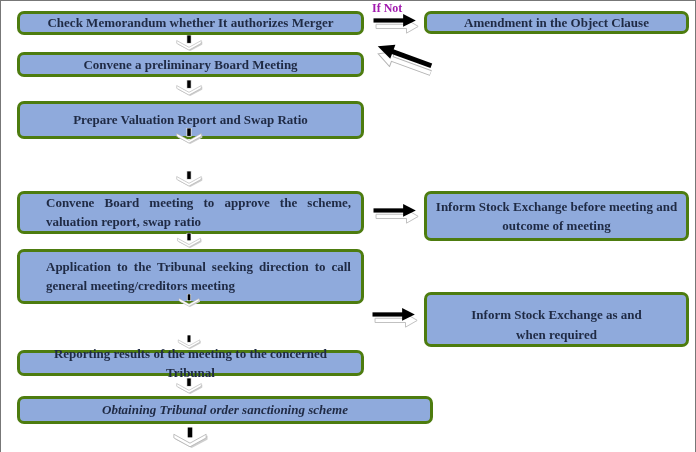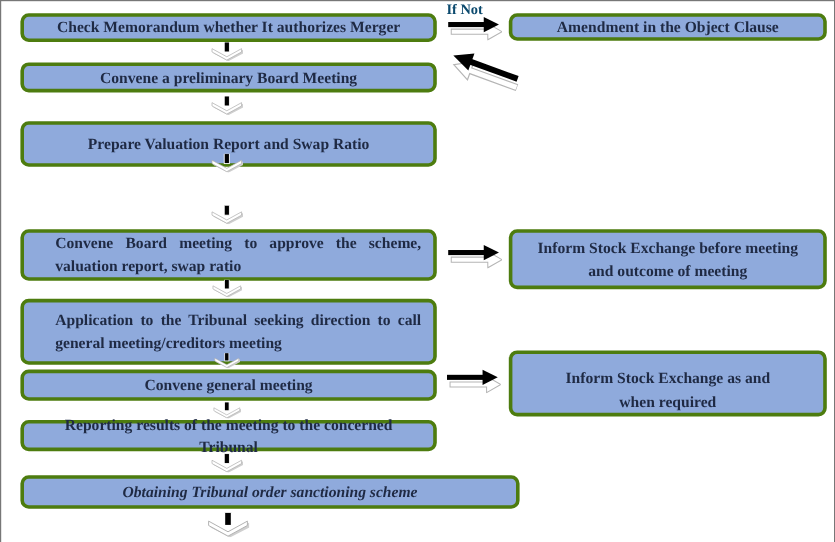--- a/index.html
+++ b/index.html
@@ -31,21 +31,21 @@
     padding:0 10px;
   }
   .flowbox.justify{
     text-align:justify;
     justify-content:flex-start;
   }
   .flowbox.justify span{width:100%;margin-left:16px;}
   .arrow{position:absolute;}
   .iflabel{
     position:absolute;
-    color:#0c4a6e;
+    color:#a21caf;
     font-weight:bold;
     font-size:12px;
     line-height:12px;
   }
   svg{display:block;width:100%;height:100%;}
 </style>
 </head>
 <body>
 
 <div id="stage">
@@ -88,37 +88,34 @@
 
 
   <div class="flowbox justify" style="left:16px;top:190px;width:347px;height:43px;line-height:1.45;">
       <span>Convene Board meeting to approve the scheme, valuation report, swap ratio</span>
     </div>
 
   <div class="flowbox justify" style="left:16px;top:248px;width:347px;height:55px;line-height:1.45;">
       <span>Application to the Tribunal seeking direction to call general meeting/creditors meeting</span>
     </div>
 
-  <div class="flowbox" style="left:16px;top:307px;width:347px;height:26px;">
-      <span>Convene general meeting</span>
-    </div>
 
   <div class="flowbox" style="left:16px;top:349px;width:347px;height:26px;">
       <span>Reporting results of the meeting to the concerned Tribunal</span>
     </div>
 
   <div class="flowbox" style="left:16px;top:395px;width:416px;height:28px;font-style:italic;">
       <span>Obtaining Tribunal order sanctioning scheme</span>
     </div>
 
   <div class="flowbox" style="left:423px;top:10px;width:265px;height:23px;">
       <span>Amendment in the Object Clause</span>
     </div>
 
-  <div class="flowbox" style="left:423px;top:190px;width:265px;height:50px;padding:0 12px;">
+  <div class="flowbox" style="left:423px;top:190px;width:265px;height:50px;padding:0 0;">
       <span>Inform Stock Exchange before meeting and outcome of meeting</span>
     </div>
 
   <div class="flowbox" style="left:423px;top:291px;width:265px;height:55px;padding:0 30px;align-items:flex-end;">
       <span>Inform Stock Exchange as and when required</span>
     </div>
 
   <div class="arrow" style="left:166px;top:34px;width:44px;height:16px;">
       <svg viewBox="0 0 44 26">
         <use href="#downArrow"></use>

